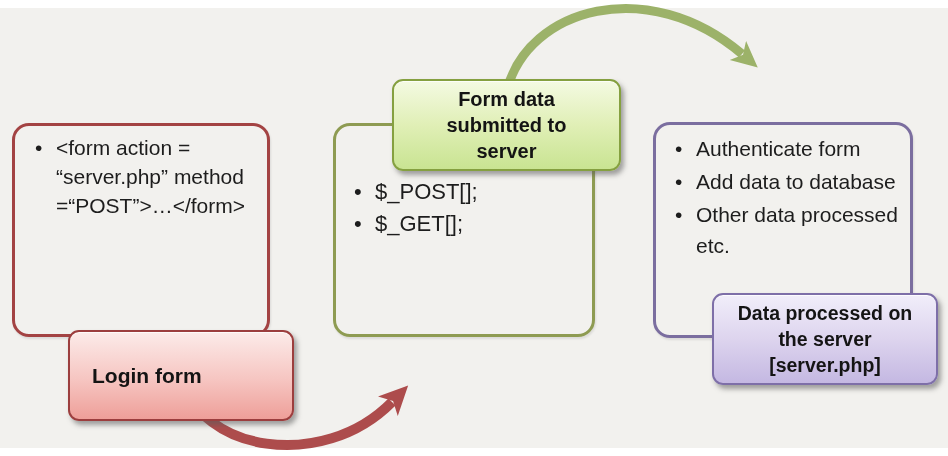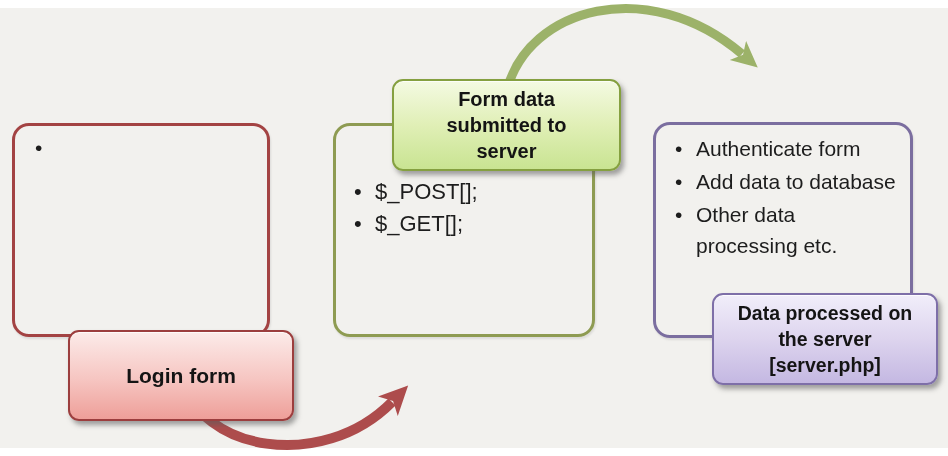--- a/index.html
+++ b/index.html
@@ -21,21 +21,21 @@
   .outline-form .bullets    { padding:7px 12px 0 15px; font-size:21px; line-height:29px; }
   .outline-submit .bullets  { padding:50px 10px 0 13px; font-size:22px; line-height:32px; }
   .outline-process .bullets { padding:8px 8px 0 14px;  font-size:21px; line-height:31px; }
   .bullet-item { display:flex; }
   .outline-process .bullet-item { margin-bottom:2px; }
   .dot { flex:0 0 auto; width:26px; text-align:left; padding-left:5px; }
   .bullet-text { flex:1 1 auto; }
 
   
   .label-box { position:absolute; z-index:3; border-radius:11px;
-               display:flex; align-items:center; justify-content:center;
+               display:flex; align-items:center; 
                text-align:center; font-weight:bold; color:#141414;
                box-shadow:3px 4px 5px rgba(90,90,90,0.55),
                           inset 0 1px 0 rgba(255,255,255,0.75);
                padding:4px 22px; }
   .label-login { left:68px; top:292px; width:226px; height:91px;
                  border:2px solid #9c3e3e; font-size:21px;
                  background:linear-gradient(180deg,#fcebe9 0%,#f6c5c1 55%,#ee9f99 100%);margin-top:38px; }
   .label-submit { left:392px; top:79px; width:229px; height:92px;
                   border:2px solid #85a040; font-size:20px; line-height:26px;
                   background:linear-gradient(180deg,#f4fae2 0%,#e0efb6 50%,#c9e492 100%); }
@@ -63,20 +63,21 @@
       </marker>
     </defs>
     <path d="M 507 90 C 528 8, 648 -26, 742 54" fill="none" stroke="#9cb269" stroke-width="9" marker-end="url(#mk-green)"></path>
     <path d="M 184 378 C 197 450, 322 473, 392 402" fill="none" stroke="#ad4c4c" stroke-width="10" marker-end="url(#mk-red)"></path>
   </svg>
 
   <div class="outline outline-form">
     <div class="bullets">
       <div class="bullet-item">
         <span class="dot">•</span>
+        <span class="bullet-text">&lt;form action = “server.php” method =“POST”&gt;…&lt;/form&gt;</span>
       </div>
     </div>
   </div>
   <div class="label-box label-login">
     <span>Login form</span>
   </div>
 
   <div class="outline outline-submit">
     <div class="bullets">
       <div class="bullet-item">
@@ -98,20 +99,20 @@
       <div class="bullet-item">
         <span class="dot">•</span>
         <span class="bullet-text">Authenticate form</span>
       </div>
       <div class="bullet-item">
         <span class="dot">•</span>
         <span class="bullet-text">Add data to database</span>
       </div>
       <div class="bullet-item">
         <span class="dot">•</span>
-        <span class="bullet-text">Other data processing etc.</span>
+        <span class="bullet-text">Other data processed etc.</span>
       </div>
     </div>
   </div>
   <div class="label-box label-process">
     <span>Data processed on the server [server.php]</span>
   </div>
 </div>
 
 </body></html>

